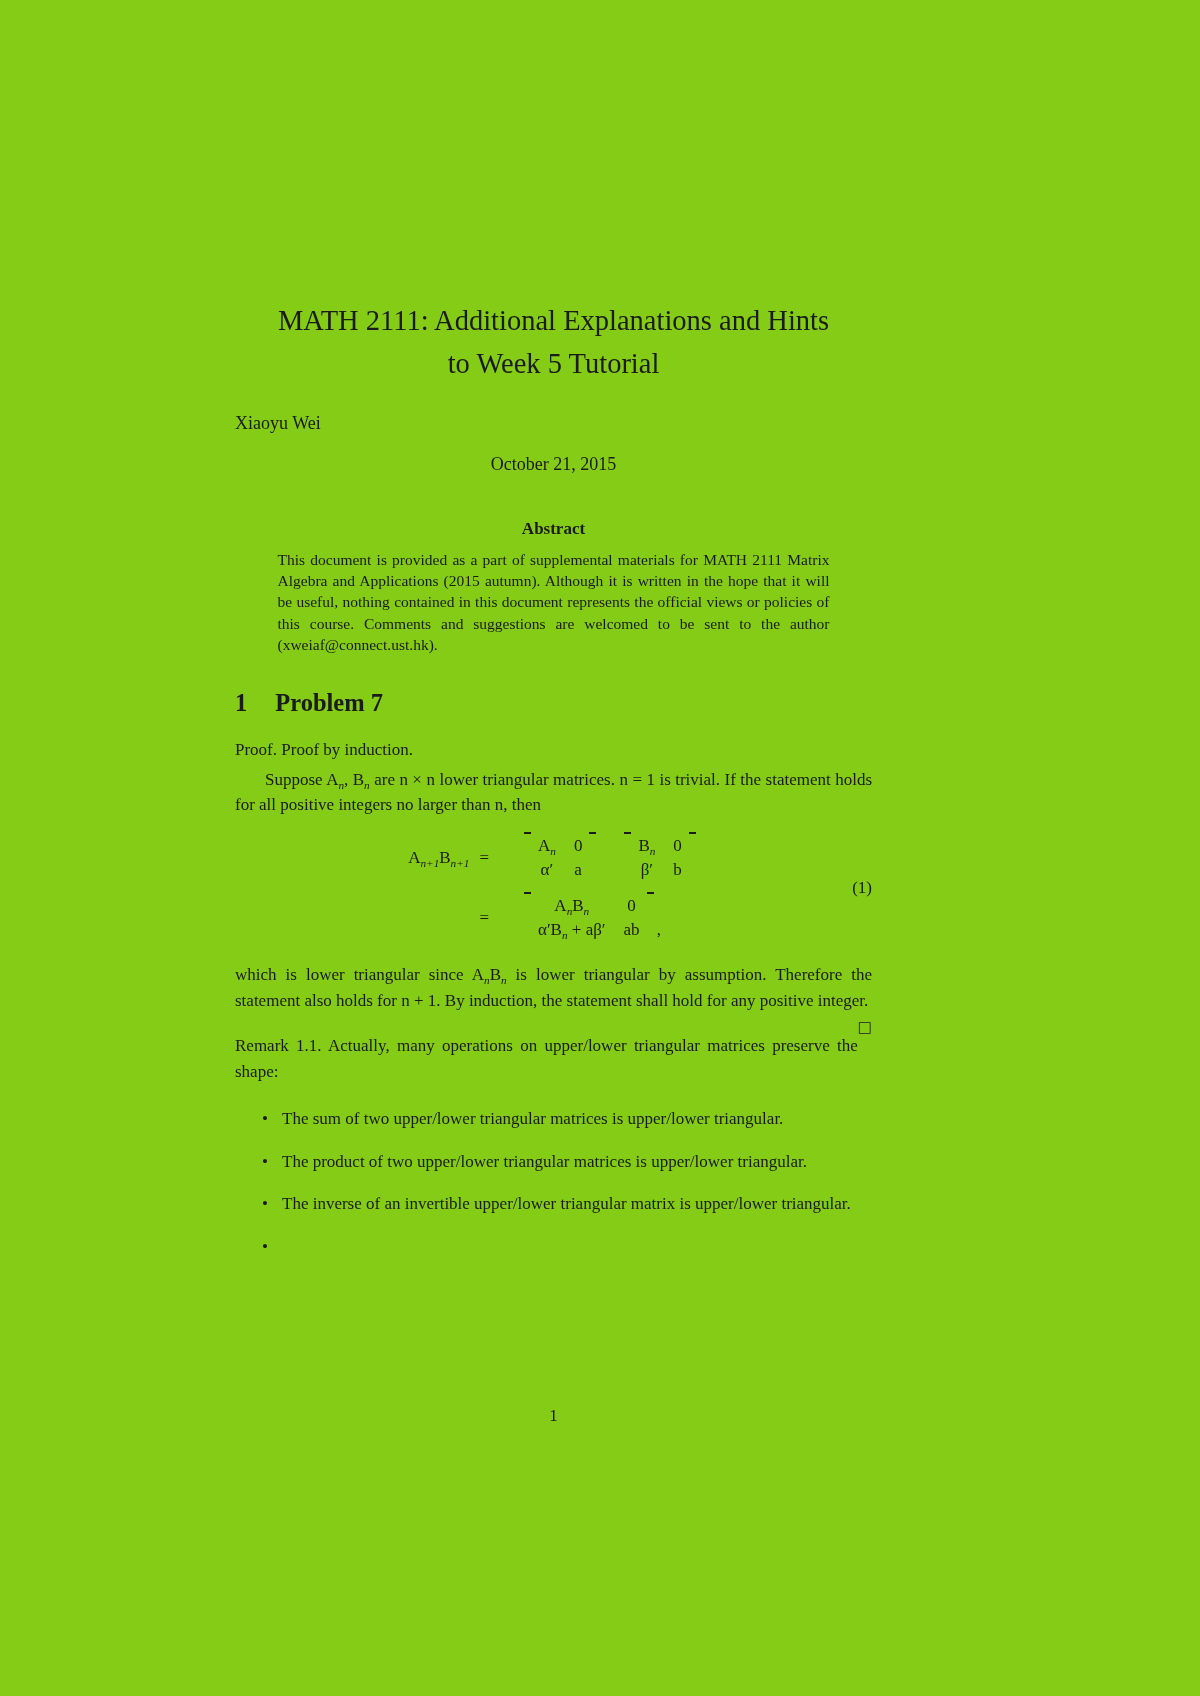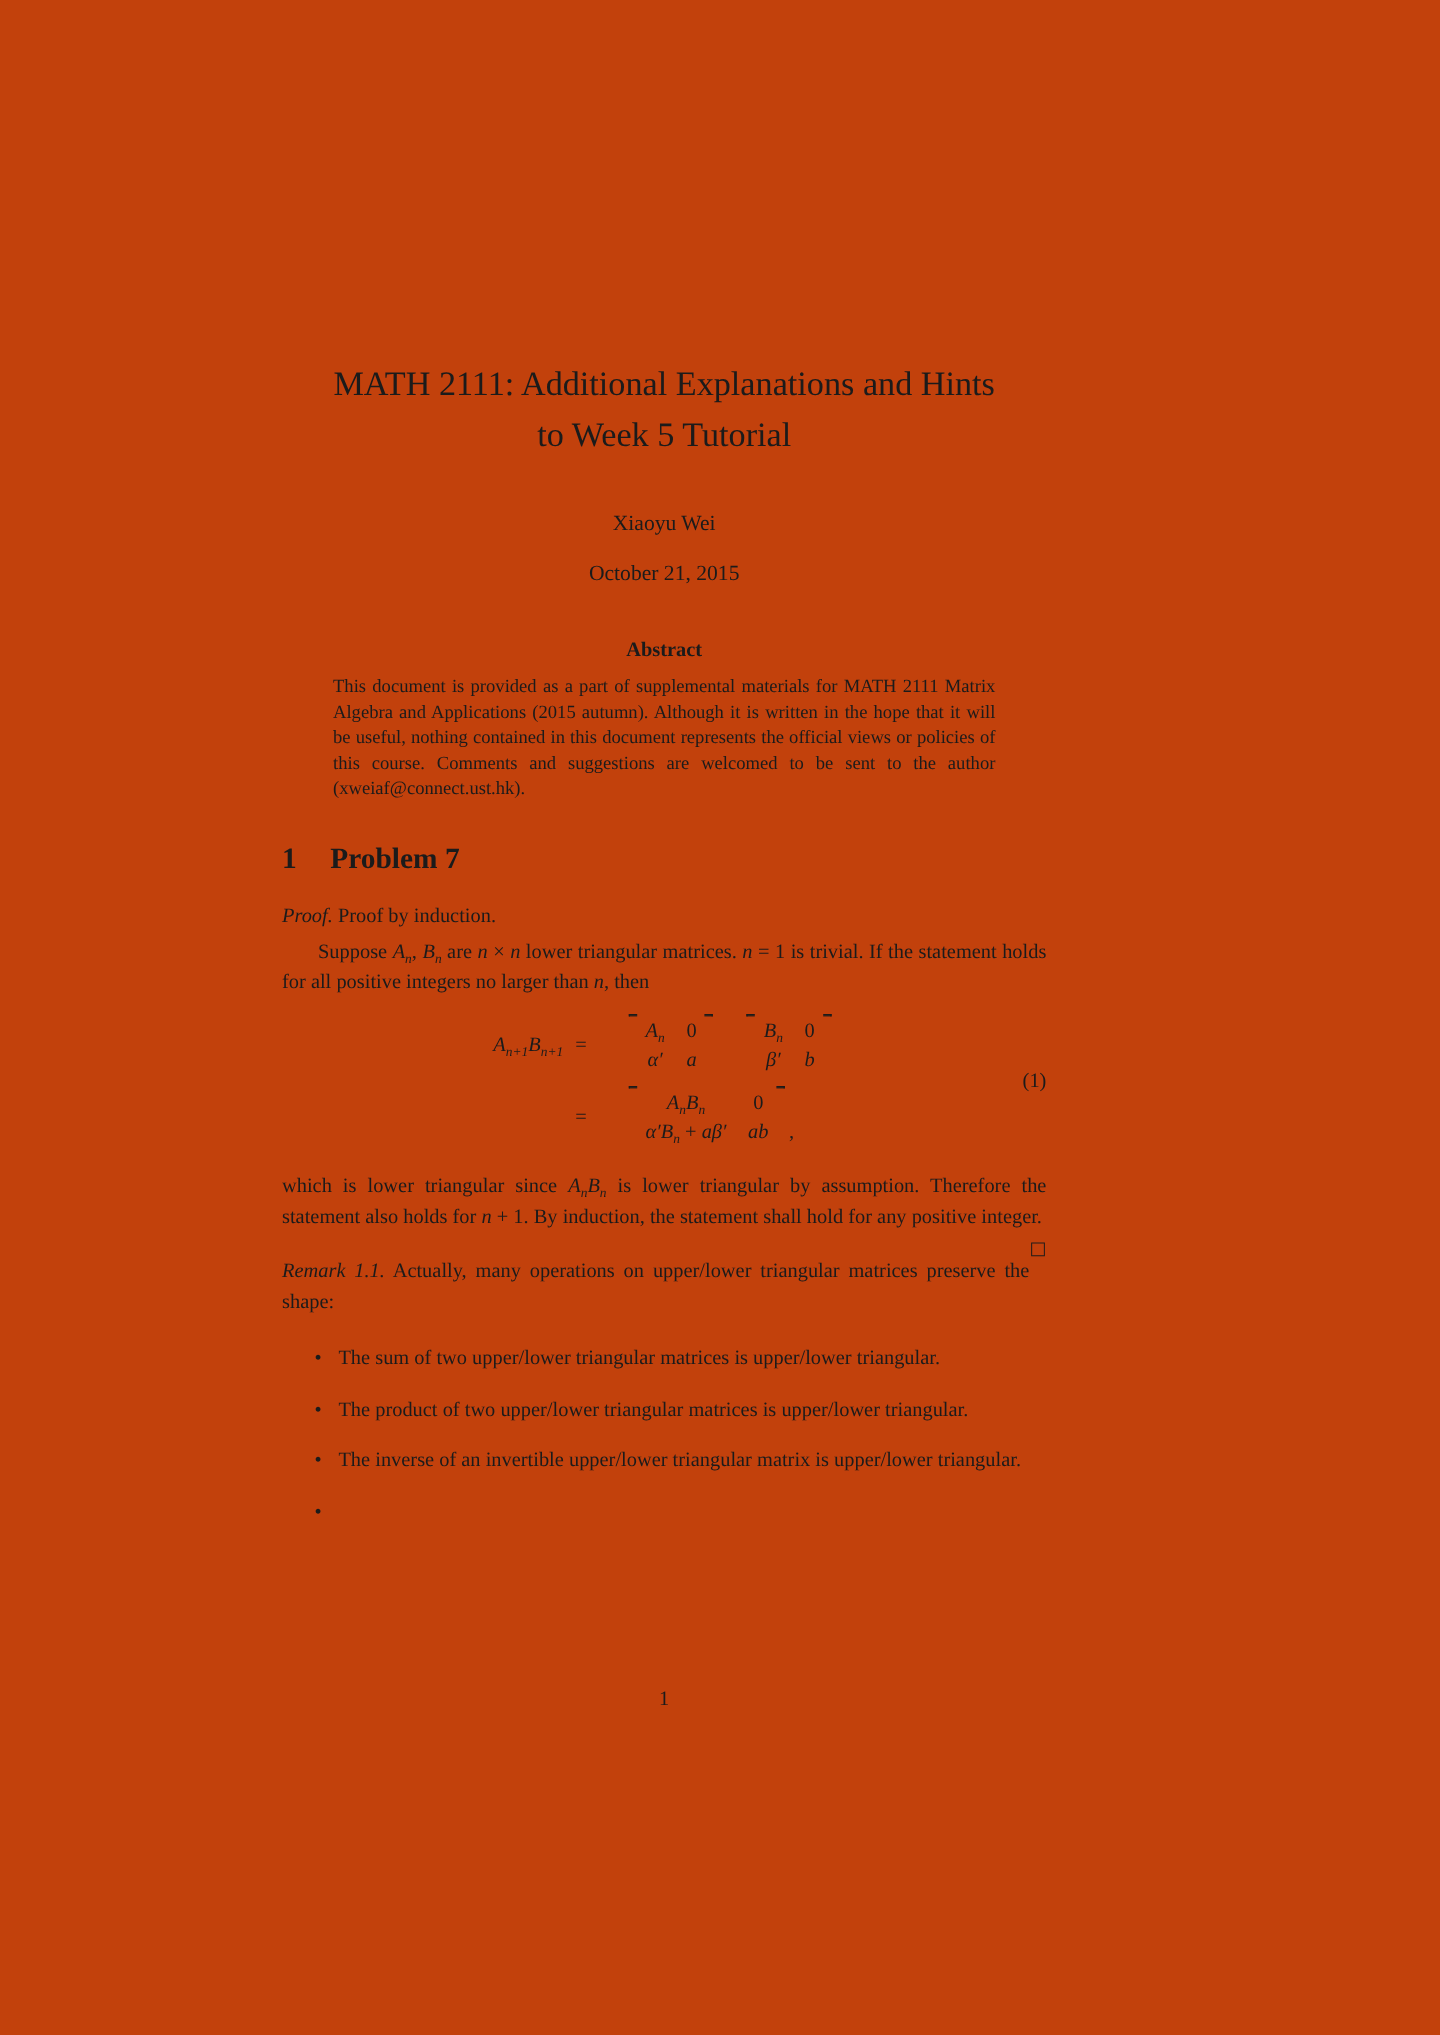--- a/index.html
+++ b/index.html
@@ -1,39 +1,39 @@
 <!DOCTYPE html>
 <html><head>
 <meta charset="utf-8">
 <style>
   html, body { margin:0; padding:0; background:#e9e9e9; }
   .page {
-    width:1200px; height:1696px; background:#c2410c; position:relative;
+    width:1200px; height:1696px; background:#84cc16; position:relative;
     overflow:hidden; margin:0 auto;
     font-family:"Liberation Serif","DejaVu Serif",serif; color:#1b1b1b;
   }
   .content { position:absolute; left:235px; top:0; width:637px; }
 
   h1.title { margin:300px 0 0; font-weight:normal; font-size:28.5px; text-align:center; line-height:1.5; }
   .title-line { display:block; }
 
-  .author { margin-top:40px; text-align:center; font-size:18px; }
+  .author { margin-top:27px; text-align:left; font-size:18px; }
   .date   { margin-top:20px; text-align:center; font-size:18px; }
 
   .abstract { margin-top:44px; }
   .abstract-heading { text-align:center; font-weight:bold; font-size:17px; }
   .abstract-body { width:552px; margin:10px auto 0; font-size:15.5px; line-height:1.38; text-align:justify; }
 
   h2.section { margin:34px 0 20px; font-size:24.5px; font-weight:bold; }
   .sec-title { margin-left:28px;text-align:center; }
 
   .para { margin:0 0 4px; font-size:17px; line-height:1.5; text-align:justify; }
   .para.indent { text-indent:30px; margin-bottom:8px; }
   .para.remark { margin-top:20px; }
-  .mi { font-style:italic; }
+  .mi { }
   sub.msub { font-style:italic; font-size:66%; line-height:0; }
 
   .eq-wrap { position:relative; margin:14px 0 18px; }
   .eq-grid { display:grid; grid-template-columns:auto auto; justify-content:center; align-items:center; row-gap:8px; font-size:17px; }
   .eq-l { text-align:center; }
   .eq-r { display:flex; align-items:center; }
   .eqsign { margin:0 10px; }
   .eq-num { position:absolute; right:0; top:50%; transform:translateY(-50%); font-size:17px; }
 
   .mat { display:inline-flex; align-items:flex-start; margin:0 3px;padding-left:22px; }

